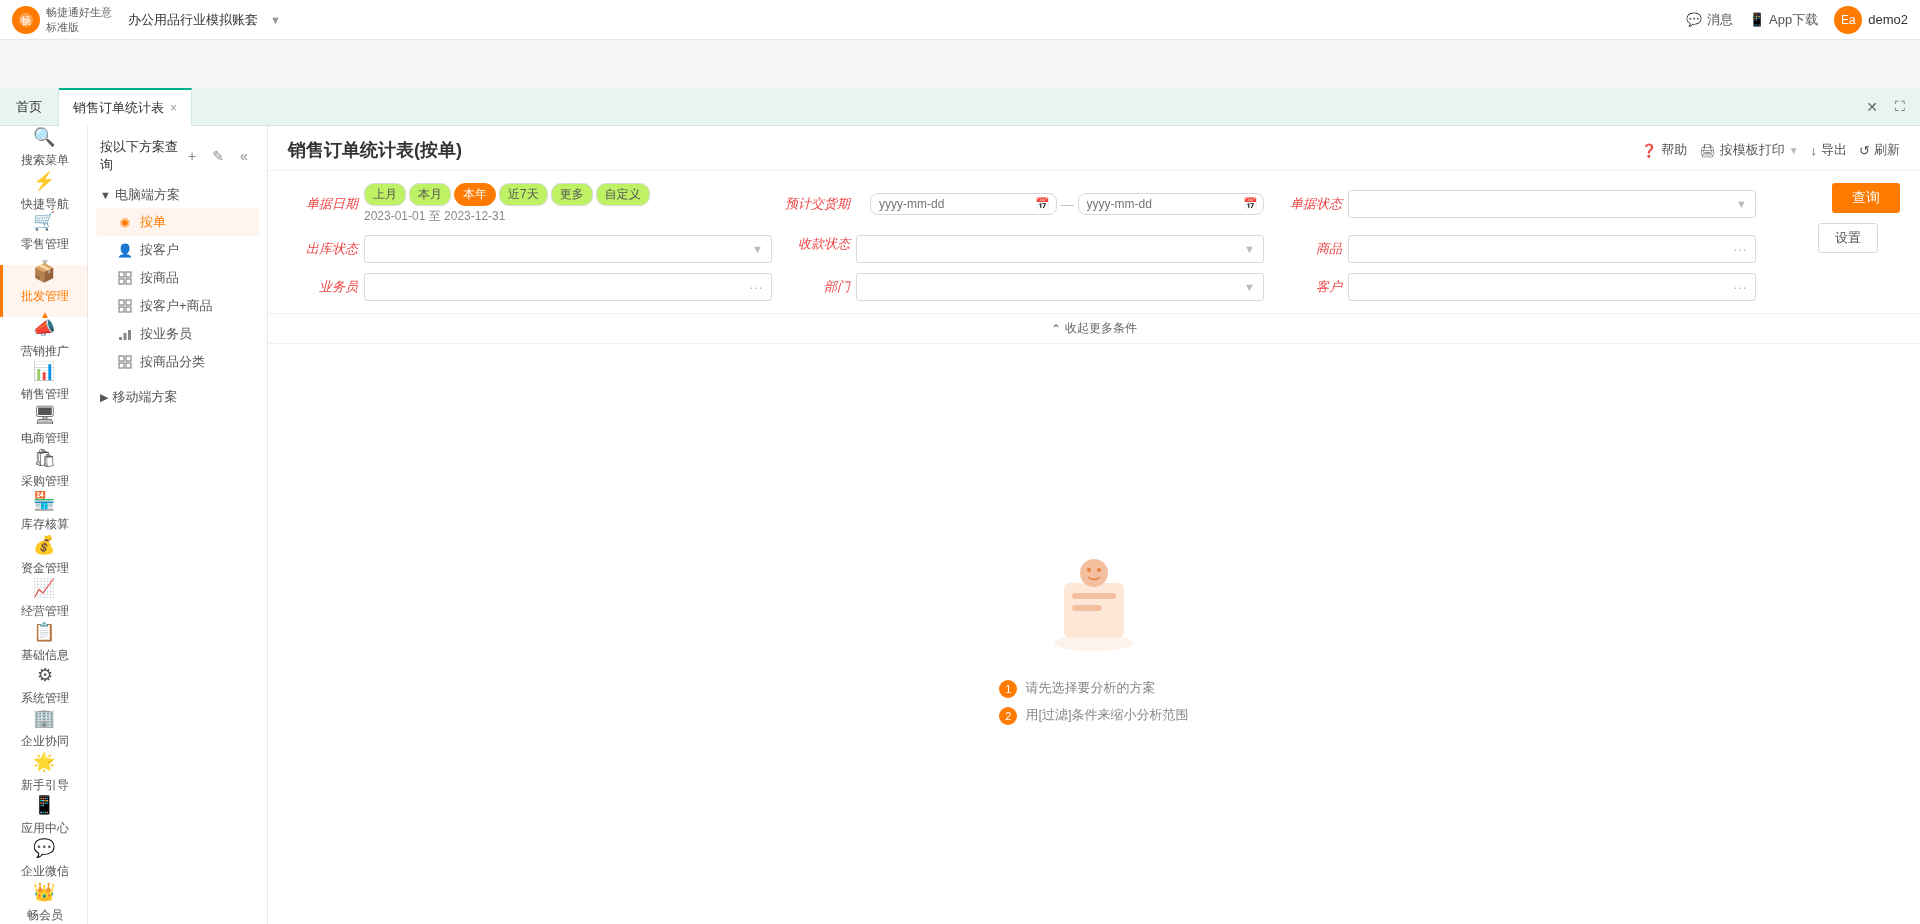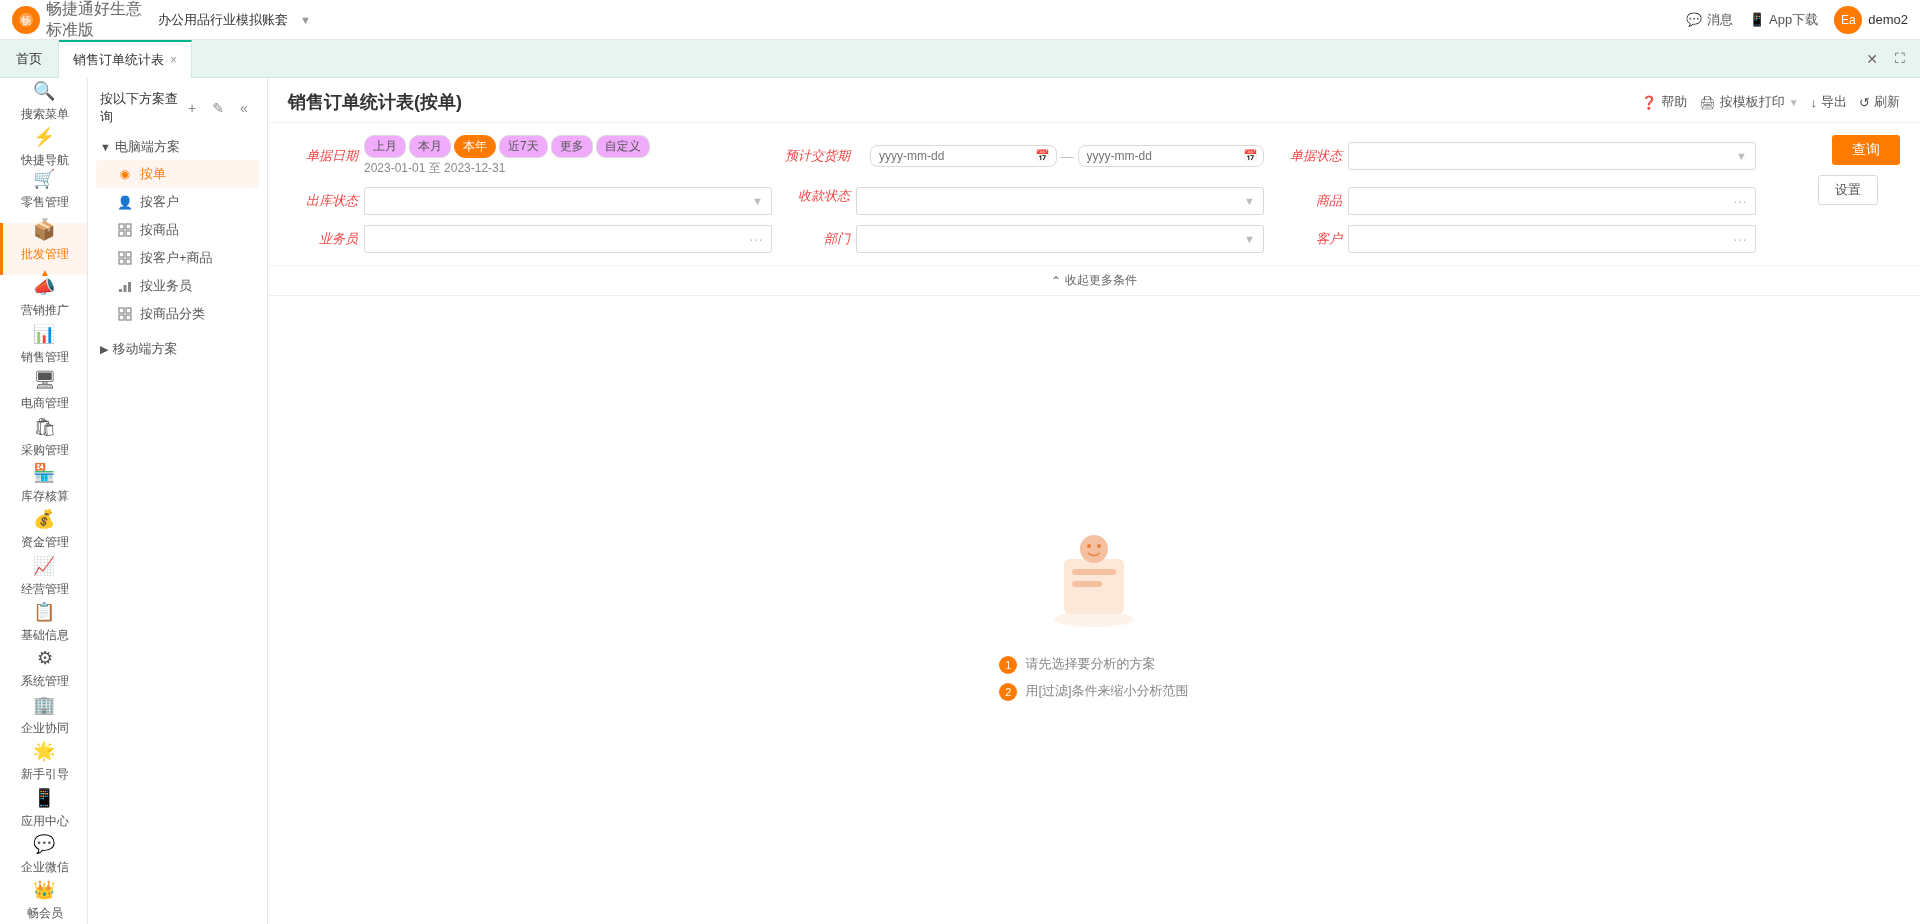--- a/index.html
+++ b/index.html
@@ -3,29 +3,29 @@
   <meta charset="utf-8">
   <style>
     * { box-sizing: border-box; margin: 0; padding: 0; }
     body { font-family: 'Microsoft YaHei', sans-serif; font-size: 13px; background: #f5f5f5; color: #333; display: flex; flex-direction: column; height: 100vh; overflow: hidden; }
 
     
     .topbar { height: 40px; background: #fff; border-bottom: 1px solid #e8e8e8; display: flex; align-items: center; padding: 0 12px; justify-content: space-between; }
     .topbar-left { display: flex; align-items: center; gap: 8px; }
     .logo-wrap { display: flex; align-items: center; gap: 6px; }
     .logo-icon { width: 28px; height: 28px; background: #ff7a00; border-radius: 50%; display: flex; align-items: center; justify-content: center; color: #fff; font-size: 14px; }
-    .logo-text { font-size: 16px; color: #666; line-height: 1.3; }
+    .logo-text { font-size: 11px; color: #666; line-height: 1.3; }
     .app-title { font-size: 13px; color: #333; margin-left: 8px; }
     .title-arrow { color: #999; font-size: 11px; margin-left: 4px; }
     .topbar-right { display: flex; align-items: center; gap: 16px; }
     .topbar-action { display: flex; align-items: center; gap: 4px; color: #555; font-size: 13px; cursor: pointer; }
     .user-avatar { width: 28px; height: 28px; border-radius: 50%; background: #ff7a00; display: flex; align-items: center; justify-content: center; color: #fff; font-size: 12px; }
 
     
-    .tabbar { height: 38px; background: #e8f4f0; display: flex; padding: 0 0; border-bottom: 1px solid #d0e8e0; }
+    .tabbar { height: 38px; background: #e8f4f0; display: flex; padding: 0 0; border-bottom: 1px solid #d0e8e0; margin-top: 48px; }
     .tab-home { padding: 0 16px; height: 38px; display: flex; align-items: center; color: #333; font-size: 13px; cursor: pointer; border-right: 1px solid #d0e8e0; }
     .tab-active { height: 38px; padding: 0 14px; display: flex; align-items: center; gap: 6px; background: #fff; color: #333; font-size: 13px; border-right: 1px solid #d0e8e0; border-top: 2px solid #00b38a; }
     .tab-close { color: #999; cursor: pointer; font-size: 12px; }
     .tabbar-right { margin-left: auto; display: flex; align-items: center; gap: 4px; padding-right: 8px; }
     .tabbar-btn { width: 24px; height: 24px; display: flex; align-items: center; justify-content: center; color: #666; cursor: pointer; font-size: 14px; }
 
     
     .main-layout { display: flex; flex: 1; overflow: hidden; }
 
     
@@ -51,21 +51,21 @@
     .active .scheme-icon { color: #ff7a00; }
 
     
     .right-panel { flex: 1; display: flex; flex-direction: column; overflow: hidden; background: #fff; }
 
     
     .page-header { padding: 12px 20px 8px; display: flex; align-items: center; justify-content: space-between; border-bottom: 1px solid #f0f0f0; }
     .page-title { font-size: 18px; color: #333; font-weight: 600; }
     .page-actions { display: flex; align-items: center; gap: 12px; }
     .page-action-btn { display: flex; align-items: center; gap: 4px; color: #555; font-size: 13px; cursor: pointer; }
-    .date-btn { padding: 2px 8px; border: 1px solid #d9d9d9; border-radius: 10px; font-size: 12px; cursor: pointer; color: #555; background: #f0abfc; }
+    .date-btn { padding: 2px 8px; border: 1px solid #d9d9d9; border-radius: 10px; font-size: 12px; cursor: pointer; color: #555; background: #bef264; }
     .date-btn.active { background: #ff7a00; color: #fff; border-color: #ff7a00; border-radius: 12px; }
     .date-input { border: 1px solid #d9d9d9; border-radius: 8px; padding: 3px 8px; font-size: 12px; color: #a21caf; width: 120px; }
     .filter-select { border: 1px solid #d9d9d9; border-radius: 3px; padding: 3px 8px; font-size: 13px; color: #333; background: #fff; flex: 1; min-width: 0; display: flex; align-items: center; justify-content: space-between; cursor: pointer; height: 28px; }
     .filter-select-arrow { color: #bbb; font-size: 11px; }
     .filter-dots { color: #bbb; cursor: pointer; font-size: 14px; }
     .collapse-btn { display: flex; align-items: center; gap: 4px; color: #666; font-size: 12px; cursor: pointer; }
 
     
     .empty-state { flex: 1; display: flex; flex-direction: column; align-items: center; justify-content: center; gap: 16px; padding: 40px; }
     .empty-hints { display: flex; flex-direction: column; gap: 8px; }

